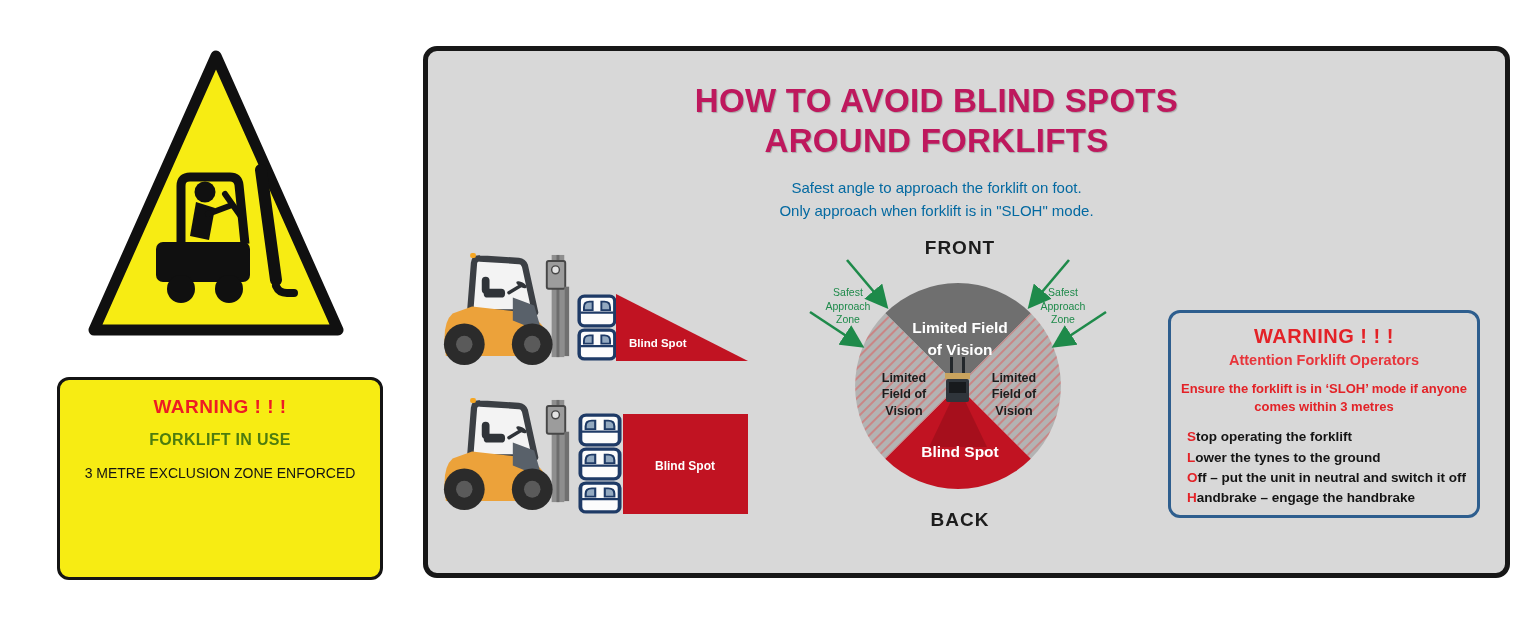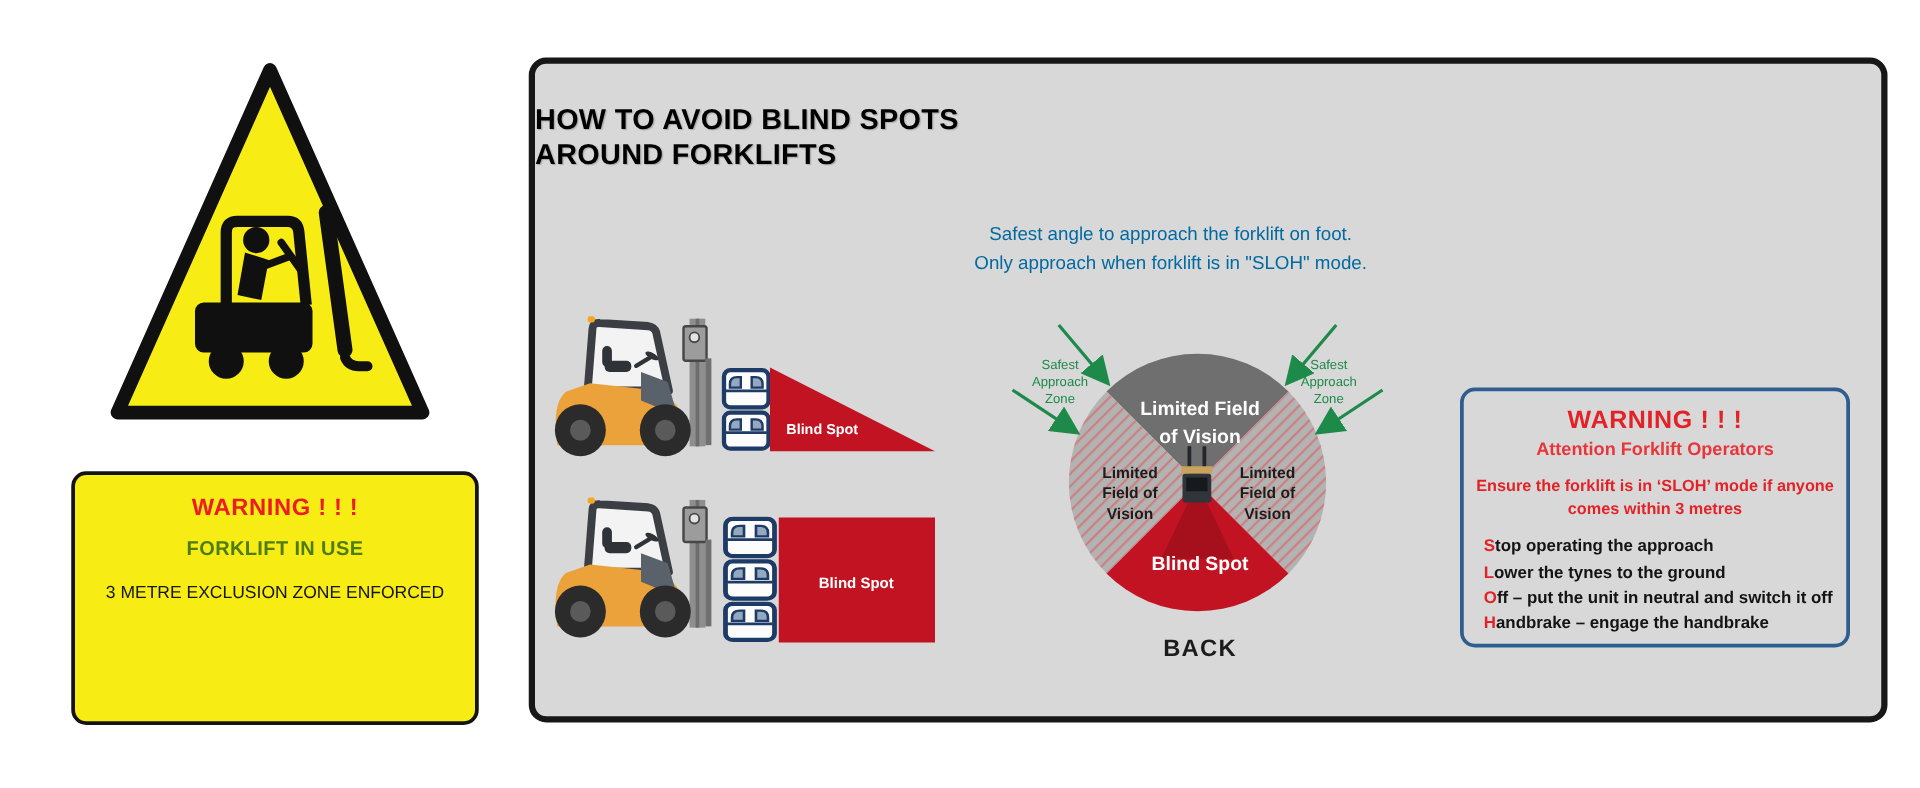--- a/index.html
+++ b/index.html
@@ -19,22 +19,22 @@
   .ybox .l1{position:absolute;left:0;right:0;top:51px;font-size:16px;font-weight:800;color:#4d7c0f;letter-spacing:.3px;}
   .ybox .l2{position:absolute;left:0;right:0;top:85px;font-size:14px;font-weight:400;color:#141414;}
   .ybox .l3{position:absolute;left:8px;right:8px;top:127px;font-size:13.5px;font-weight:700;color:#141414;white-space:pre-line;line-height:1.45;}
 
   
   .panel{
     position:absolute;left:423px;top:46px;width:1087px;height:532px;
     background:#d8d8d8;border:5px solid #171717;border-radius:14px;box-sizing:border-box;
   }
   .poster-title{
-    position:absolute;left:0;right:60px;top:30px;
-    font-size:23px;font-weight:800;color:#000000;line-height:1.22;
+    position:absolute;left:0;right:60px;top:30px;text-align:center;
+    font-size:33px;font-weight:800;color:#be185d;line-height:1.22;
     white-space:pre-line;letter-spacing:.3px;text-shadow:1px 1px 1px rgba(0,0,0,.22);
   }
   .poster-sub{
     position:absolute;left:0;right:60px;top:126px;text-align:center;
     font-size:15px;font-weight:400;color:#0369a1;line-height:1.5;white-space:pre-line;
   }
 
   
   .scene{position:absolute;left:9px;width:315px;height:125px;}
   .scene1{top:198px;}
@@ -183,20 +183,21 @@
         <rect x="150" y="142" width="25" height="6" fill="#c9a35e"></rect>
         <rect x="151" y="148" width="23" height="23" rx="2" fill="#2f353b"></rect>
         <rect x="154" y="151" width="17" height="11" fill="#171a1d"></rect>
       </g>
 
       <line x1="52" y1="29" x2="90" y2="74" stroke="#1e8a4a" stroke-width="2.6" marker-end="url(#ah)"></line>
       <line x1="15" y1="81" x2="65" y2="114" stroke="#1e8a4a" stroke-width="2.6" marker-end="url(#ah)"></line>
       <line x1="274" y1="29" x2="236" y2="74" stroke="#1e8a4a" stroke-width="2.6" marker-end="url(#ah)"></line>
       <line x1="311" y1="81" x2="261" y2="114" stroke="#1e8a4a" stroke-width="2.6" marker-end="url(#ah)"></line>
     </svg>
+    <div class="dlabel front-label">FRONT</div>
     <div class="dlabel back-label">BACK</div>
     <div class="dlabel lfv-top">Limited Field
 of Vision</div>
     <div class="dlabel lfv-left">Limited
 Field of
 Vision</div>
     <div class="dlabel lfv-right">Limited
 Field of
 Vision</div>
     <div class="dlabel bs-label">Blind Spot</div>
@@ -207,20 +208,20 @@
 Approach
 Zone</div>
   </div>
 
   <div class="bluebox">
     <div class="t">WARNING ! ! !</div>
     <div class="s">Attention Forklift Operators</div>
     <div class="e">Ensure the forklift is in ‘SLOH’ mode if anyone
 comes within 3 metres</div>
     <div class="sloh">
-      <div><span class="lead">S</span><span>top operating the approach</span></div>
+      <div><span class="lead">S</span><span>top operating the forklift</span></div>
       <div><span class="lead">L</span><span>ower the tynes to the ground</span></div>
       <div><span class="lead">O</span><span>ff – put the unit in neutral and switch it off</span></div>
       <div><span class="lead">H</span><span>andbrake – engage the handbrake</span></div>
     </div>
   </div>
 
 </div>
 
 </body></html>

